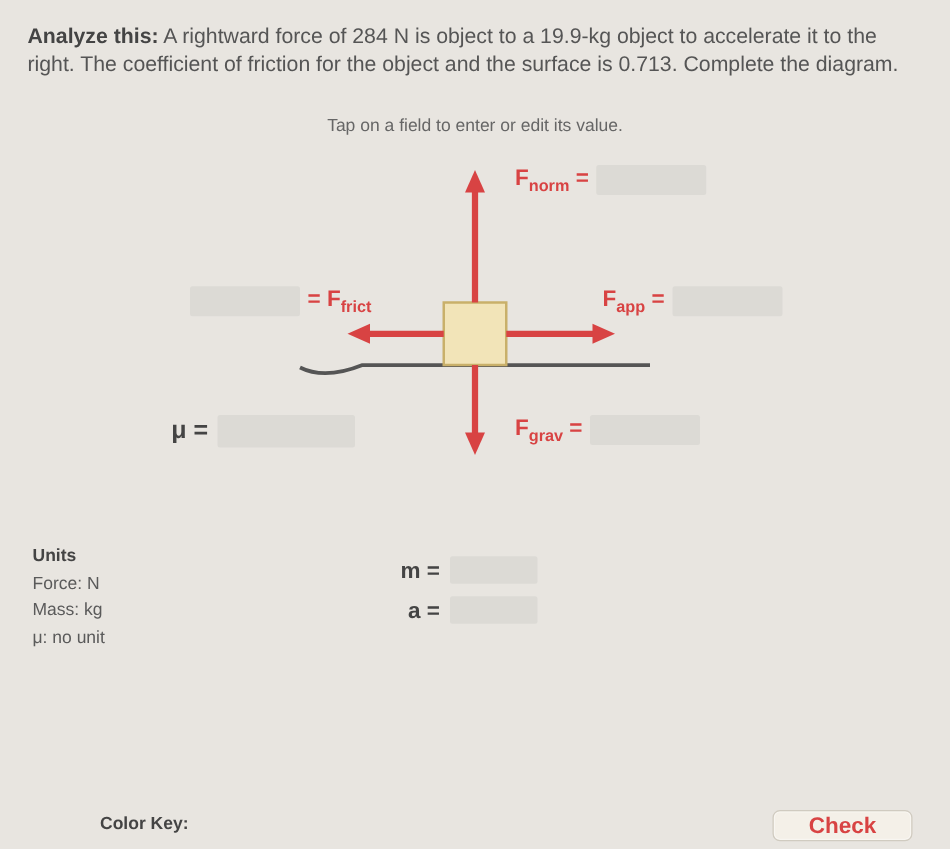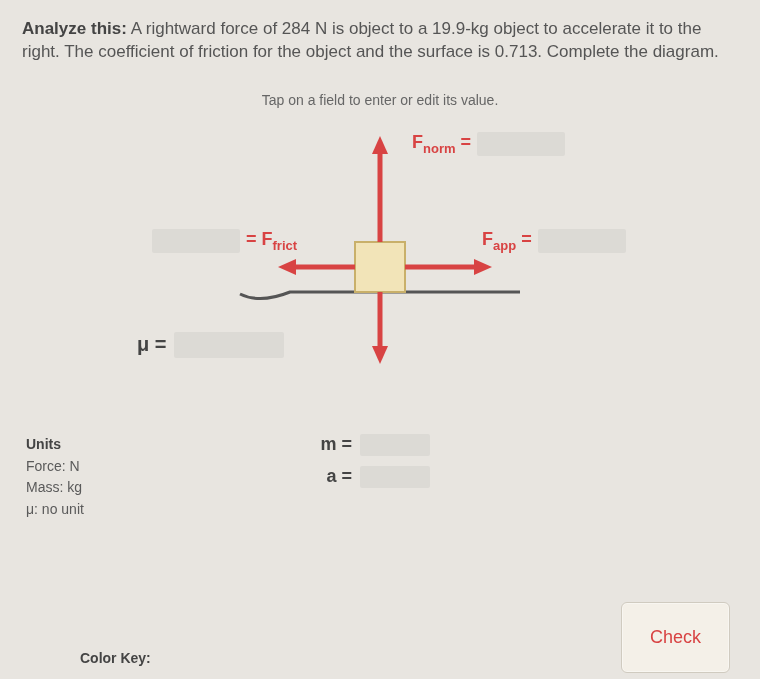--- a/index.html
+++ b/index.html
@@ -65,21 +65,21 @@
     color: #444;
     display: flex;
     align-items: center;
     gap: 8px;
   }
   .mu-row .slot { width: 110px; height: 26px; }
   .bottom {
     display: flex;
     gap: 30px;
     margin-top: 20px;
-    align-items: flex-start;
+    align-items: center;
   }
   .units {
     font-size: 14px;
     color: #5a5a5a;
     line-height: 1.55;
     width: 170px;
     padding-left: 4px;
   }
   .units .hd { font-weight: 700; color: #444; }
   .eqcol {
@@ -110,23 +110,23 @@
     font-weight: 700;
     color: #444;
   }
   .check-btn {
     position: absolute;
     right: 30px;
     bottom: 6px;
     background: #f4f0e8;
     border: 1px solid #d0cbc0;
     border-radius: 6px;
-    padding: 24px 28px;
+    padding: 1px 28px;
     font-size: 18px;
-    font-weight: 400;
+    font-weight: 700;
     color: #d84343;
     box-shadow: inset 0 0 0 1px rgba(255,255,255,.4);
     cursor: pointer;
   }
 </style>
 </head>
 <body>
 
 <p class="problem">
   <b>Analyze this:</b><span> A rightward force of </span><span>284 N</span><span> is object to a </span><span>19.9-kg</span><span> object to accelerate it to the right. The coefficient of friction for the object and the surface is </span><span>0.713</span><span>. Complete the diagram.</span>
@@ -170,20 +170,26 @@
     </span>
   </div>
 
   <div class="lbl" style="left:460px; top:115px;">
     <span class="red">
       <span>F</span><span class="sub">app</span><span> =</span>
     </span>
     <span class="slot"></span>
   </div>
 
+  <div class="lbl" style="left:390px; top:218px;">
+    <span class="red">
+      <span>F</span><span class="sub">grav</span><span> =</span>
+    </span>
+    <span class="slot"></span>
+  </div>
 
   <div class="mu-row">
     <span>μ =</span>
     <span class="slot"></span>
   </div>
 </div>
 
 <div class="bottom">
   <div class="units">
     <div class="hd">Units</div>

